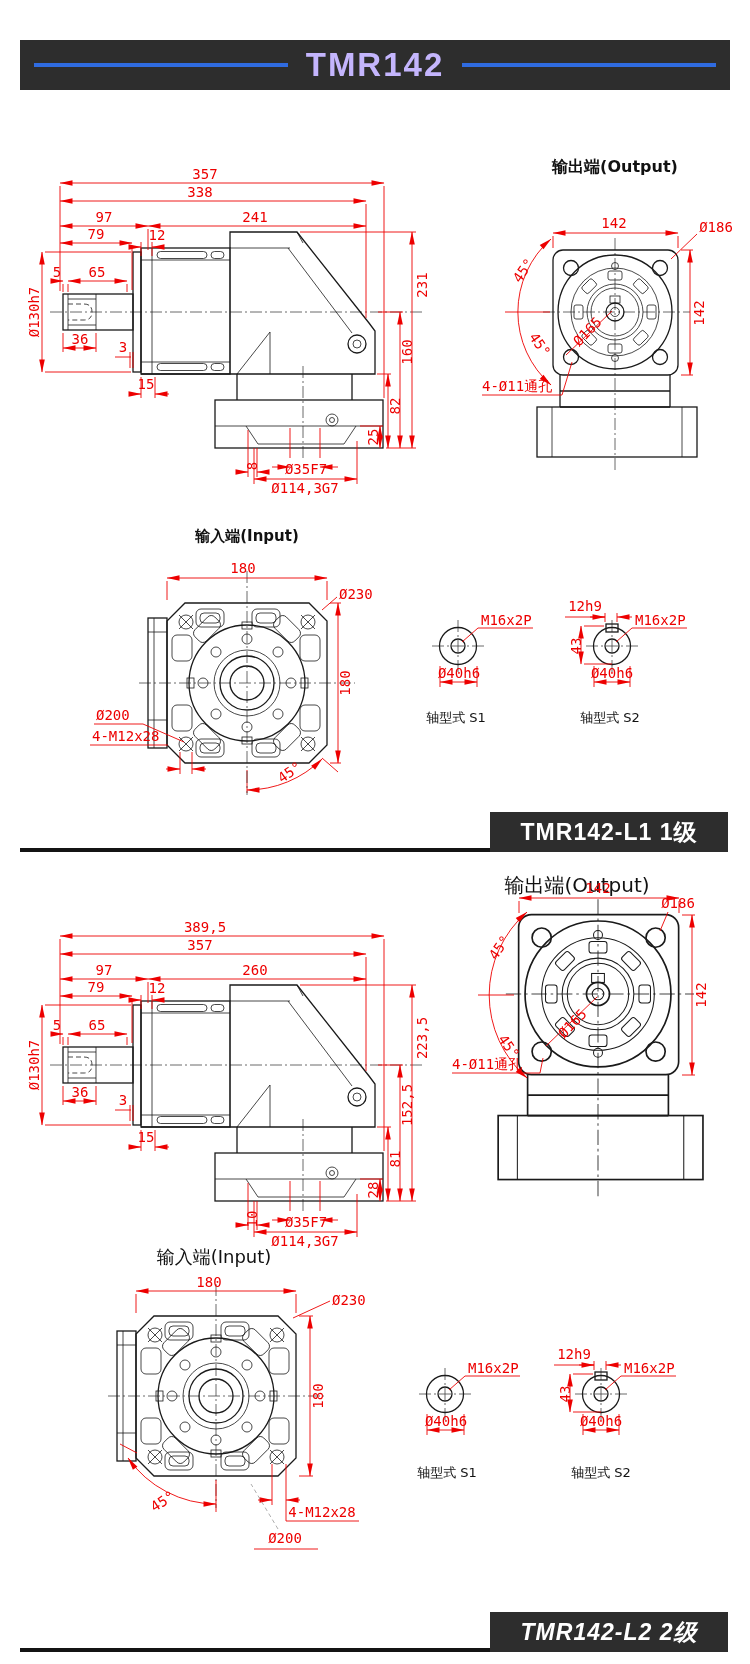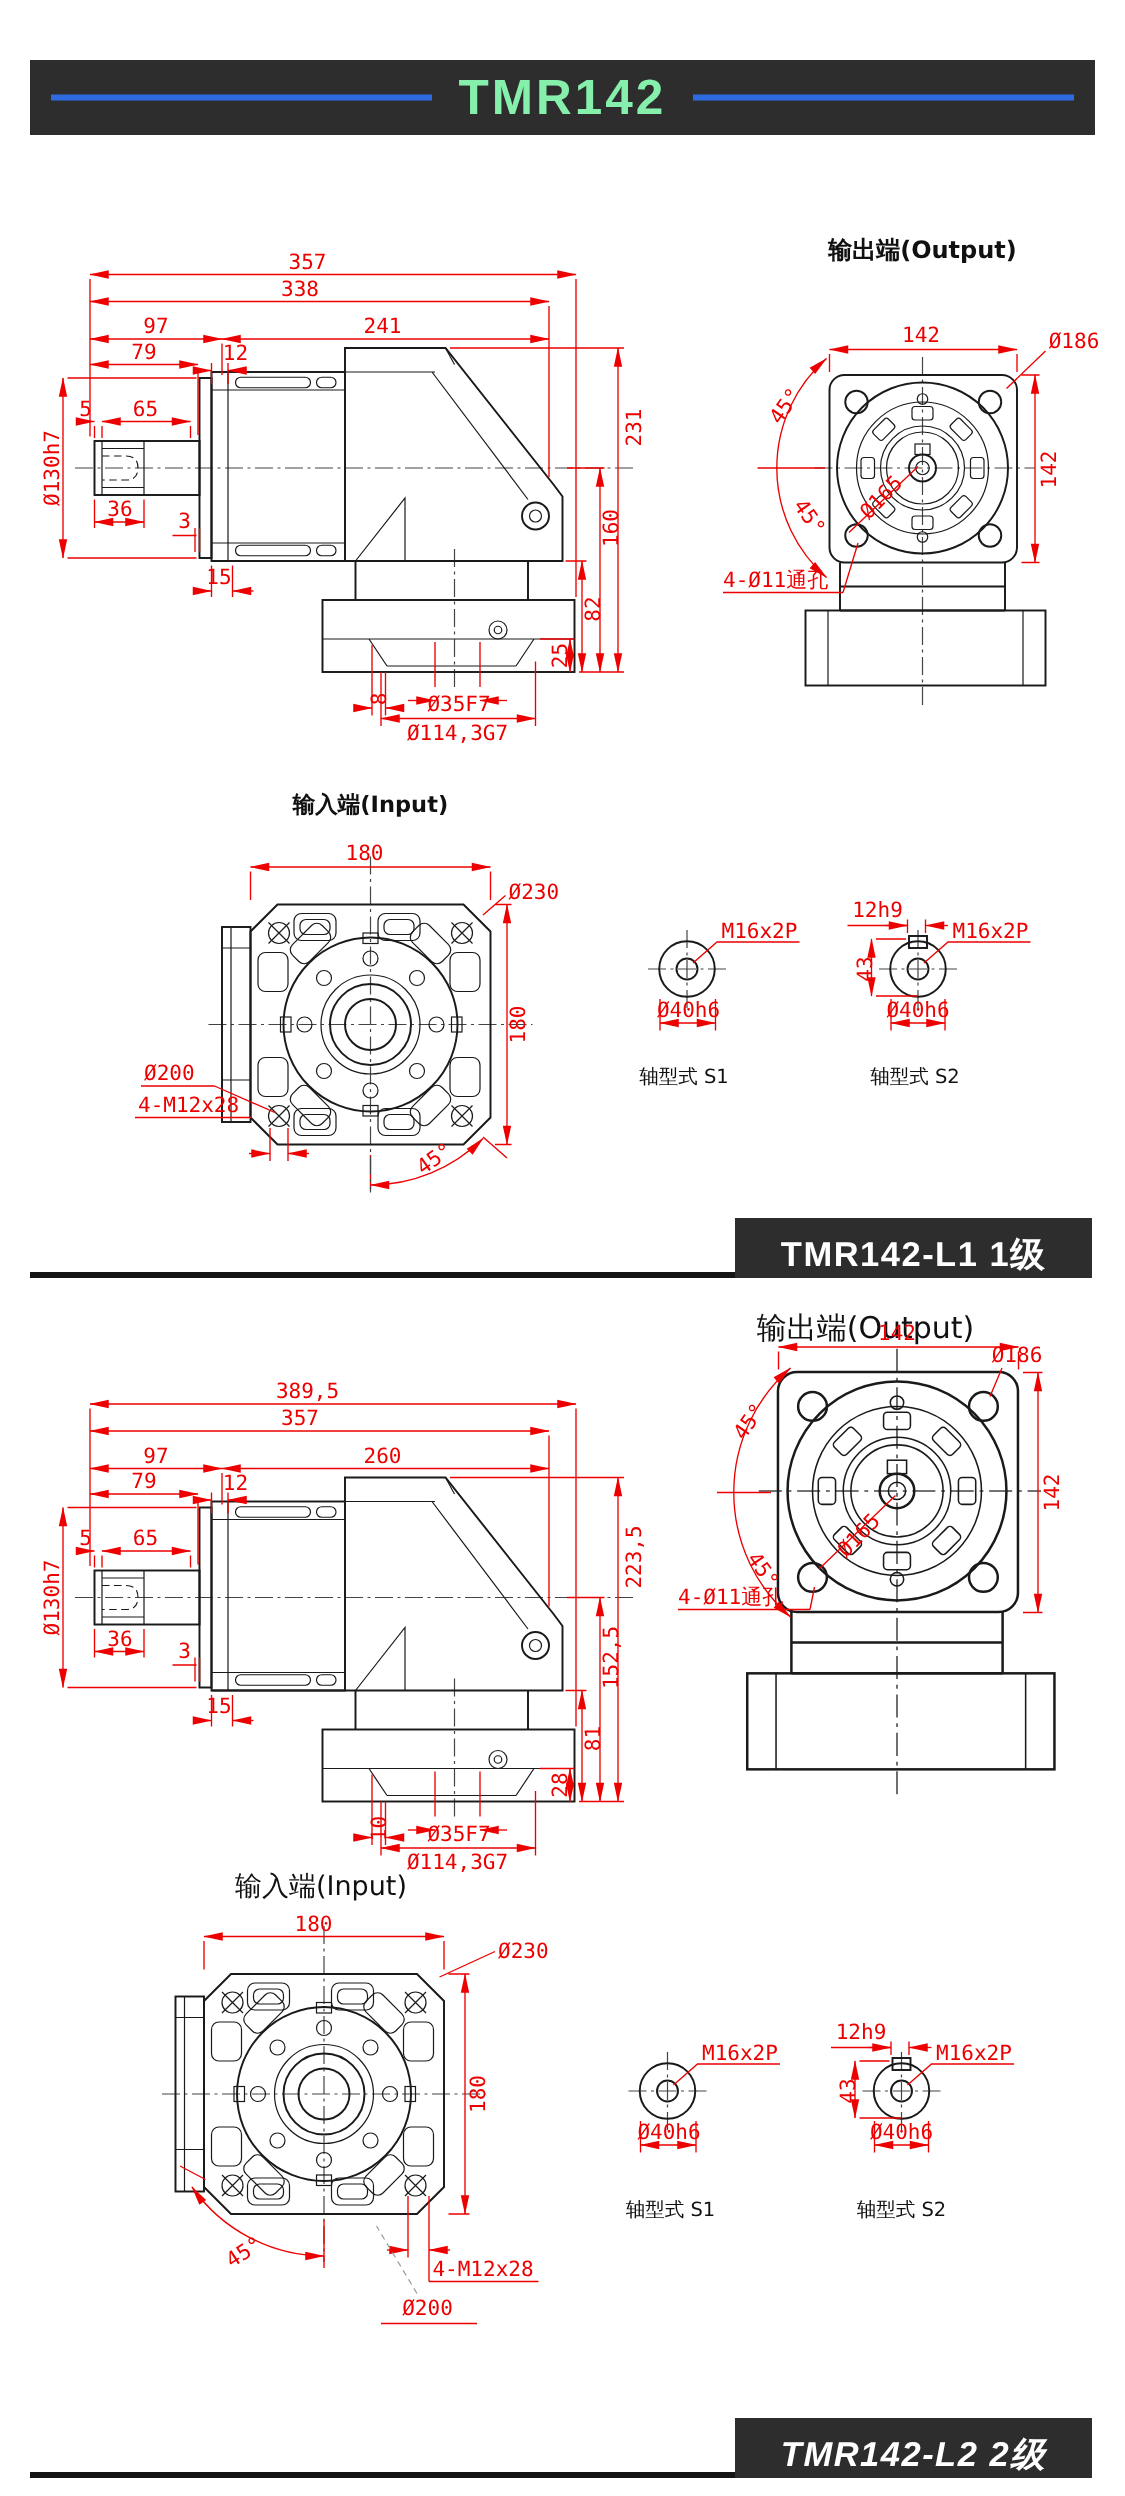--- a/index.html
+++ b/index.html
@@ -1,24 +1,24 @@
 <!DOCTYPE html>
 <html><head>
 <meta charset="utf-8">
 <style>
   html,body{margin:0;padding:0;background:#fff;}
   #page{position:relative;width:750px;height:1664px;background:#fff;overflow:hidden;
         font-family:"DejaVu Sans",sans-serif;}
   .hdr{position:absolute;left:20px;top:40px;width:710px;height:50px;background:#2d2d2d;
        display:flex;align-items:center;justify-content:center;}
-  .hdr .t{color:#86efac;font:bold 33px "Liberation Sans",sans-serif;letter-spacing:2px;z-index:2;padding:0 18px;background:#2d2d2d;}
+  .hdr .t{color:#c4b5fd;font:bold 33px "Liberation Sans",sans-serif;letter-spacing:2px;z-index:2;padding:0 18px;background:#2d2d2d;}
   .bluebar{position:absolute;top:23px;height:4px;background:#2f6be0;}
   .bb-l{left:14px;width:278px;} .bb-r{right:14px;width:278px;}
   .secbanner{position:absolute;left:490px;width:238px;height:40px;background:#2d2d2d;
-       display:flex;align-items:flex-end;justify-content:center;color:#fff;
+       display:flex;align-items:center;justify-content:center;color:#fff;
        font:bold 23px "Liberation Sans",sans-serif;letter-spacing:1px;}
   .rule{position:absolute;left:20px;width:708px;height:4px;background:#141414;}
   svg{position:absolute;left:0;top:0;}
   .k{stroke:#1a1a1a;fill:none;stroke-width:1.3;}
   .k2{stroke:#1a1a1a;fill:none;stroke-width:0.8;}
   .cl{stroke:#444;fill:none;stroke-width:0.8;stroke-dasharray:12 3 2 3;}
   .r{stroke:#ed0000;fill:none;stroke-width:0.9;}
   .rt{fill:#ed0000;font:14px "DejaVu Sans Mono",monospace;text-anchor:middle;}
   .rs{text-anchor:start;}
   .kt{fill:#111;text-anchor:middle;font-family:"DejaVu Sans",sans-serif;}

